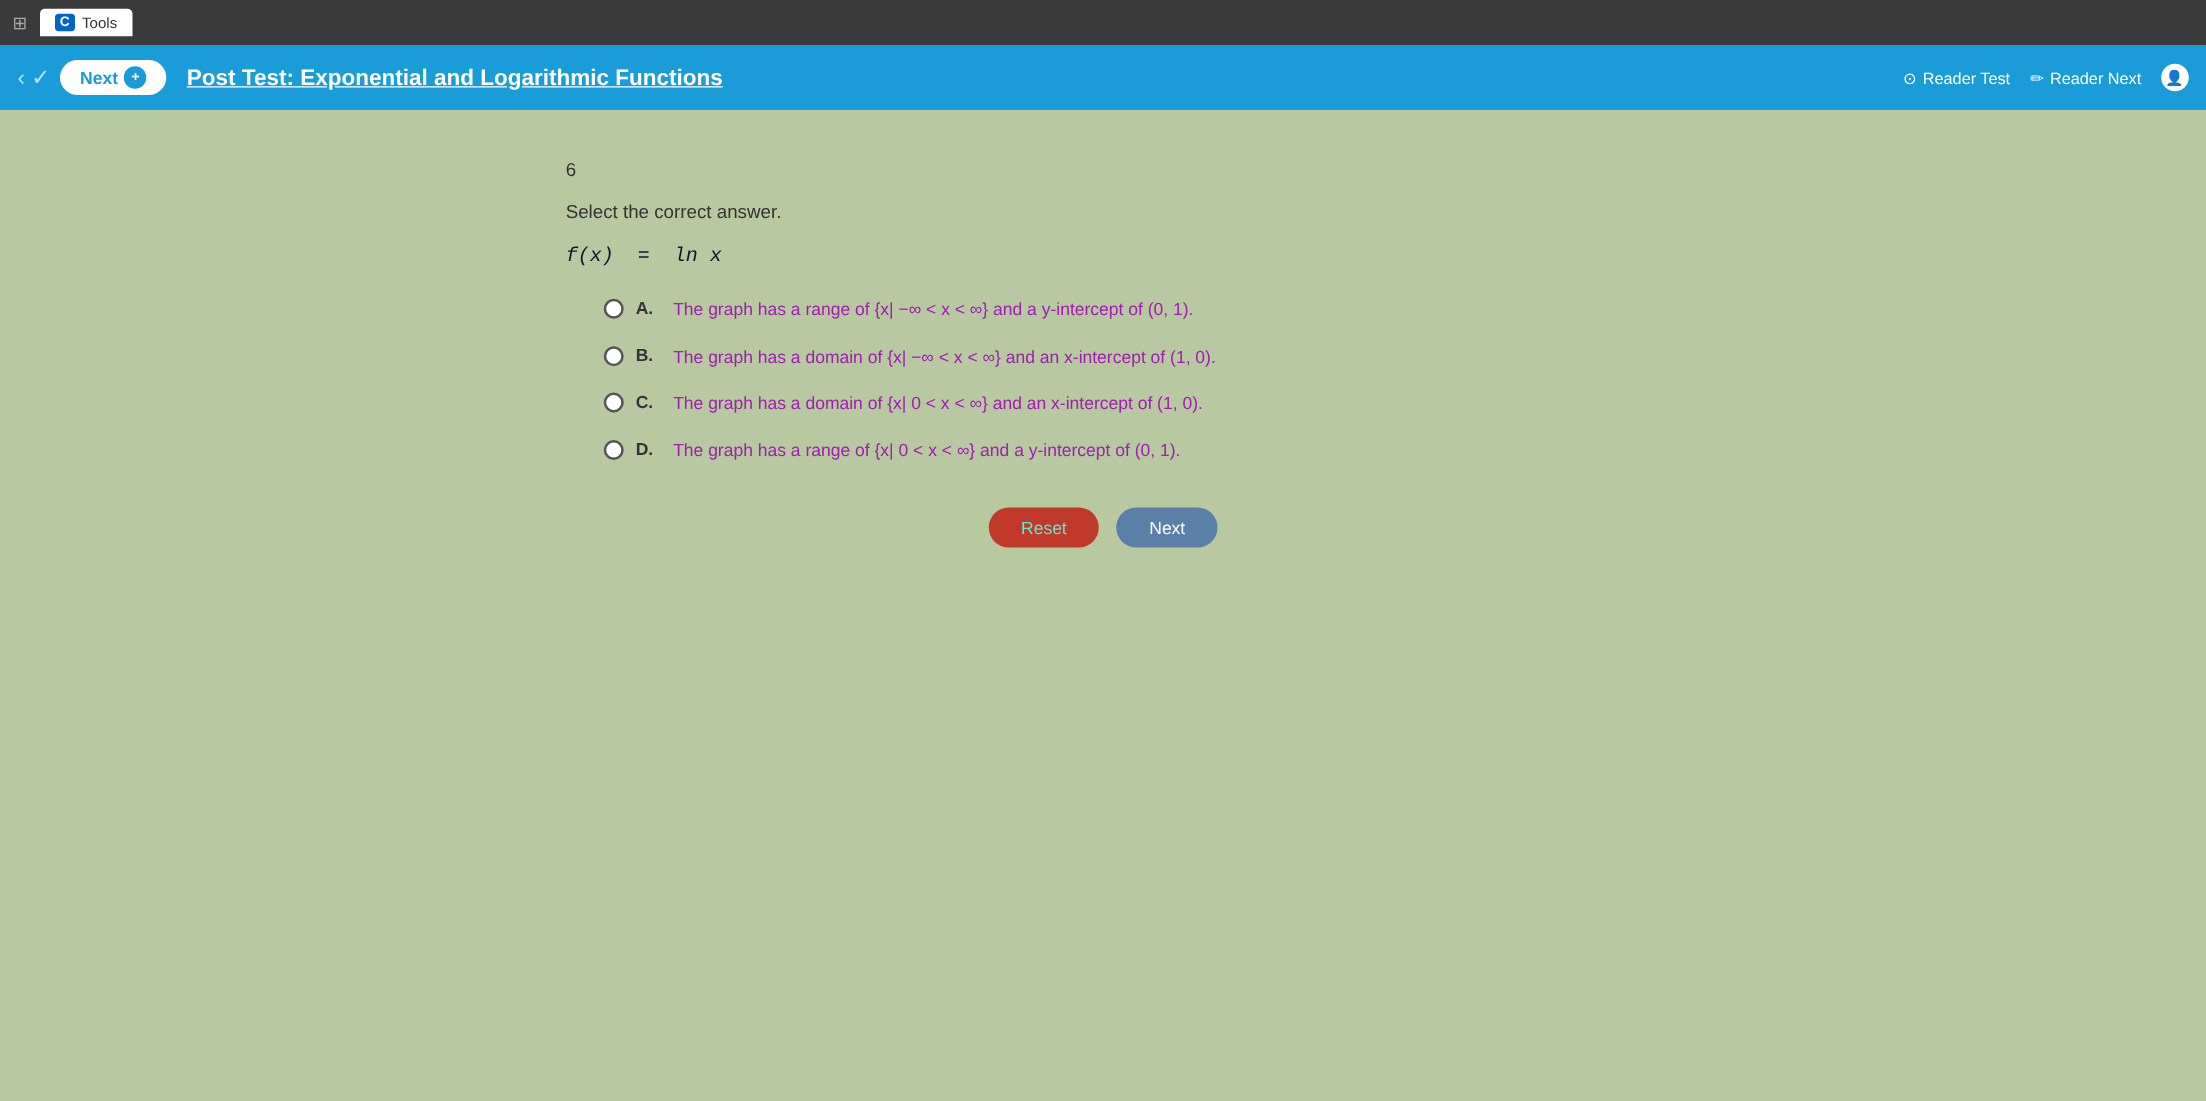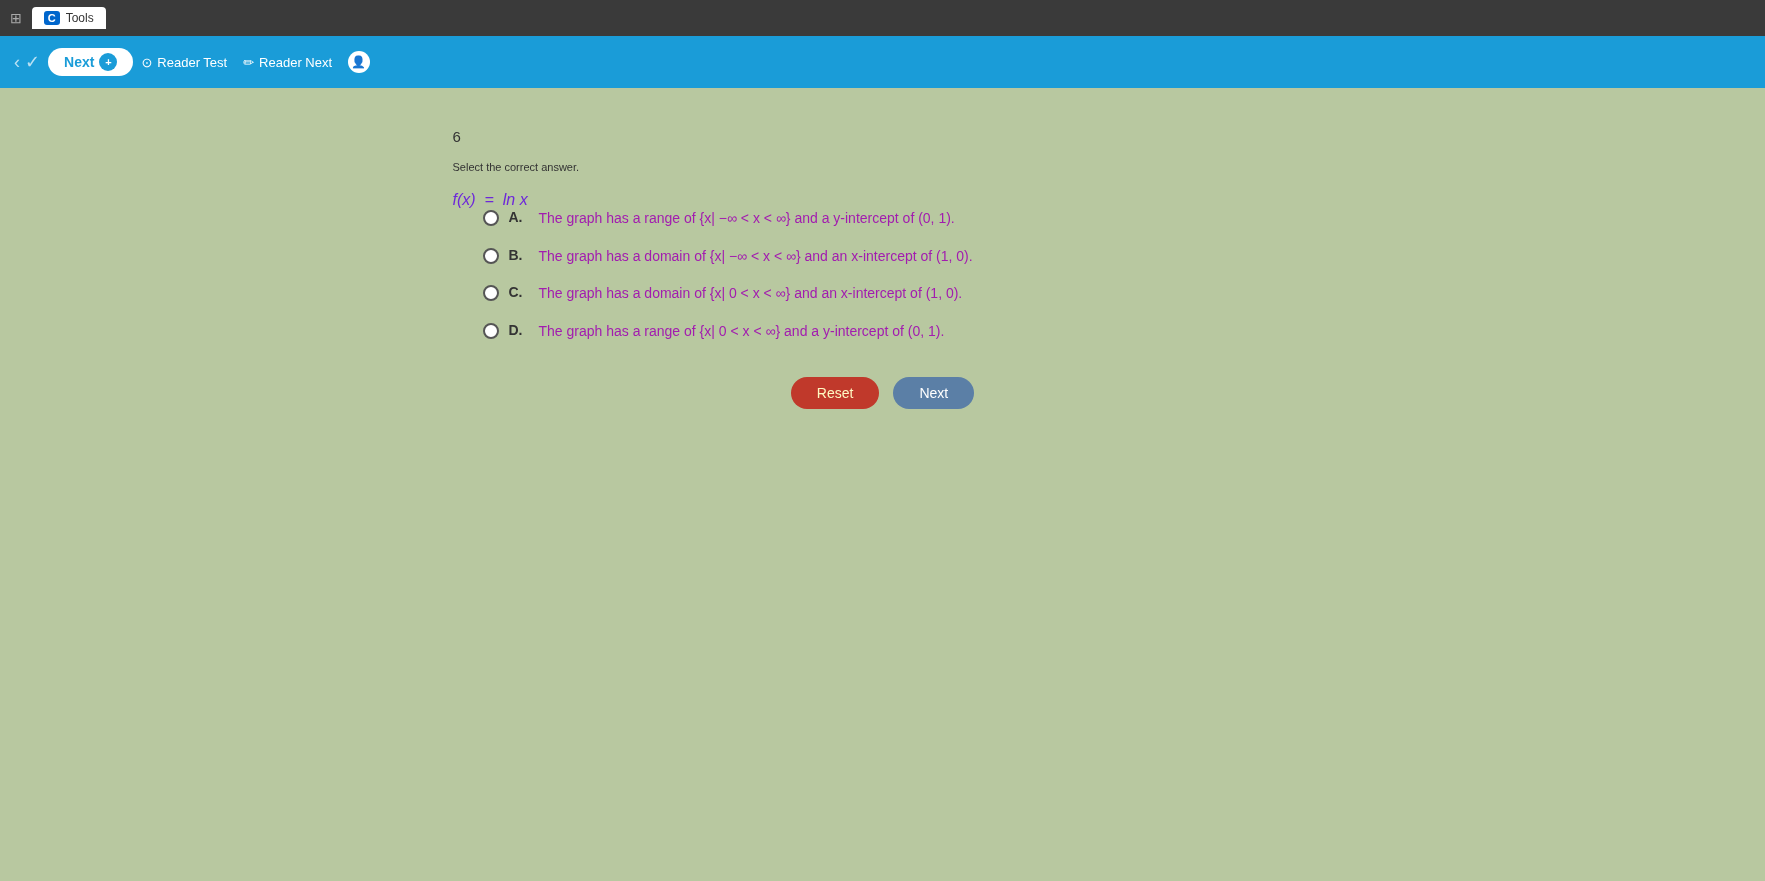--- a/index.html
+++ b/index.html
@@ -145,34 +145,35 @@
       width: 900px;
       padding: 10px 20px;
     }
     .question-number {
       font-size: 15px;
       color: #333;
       margin-bottom: 16px;
       font-weight: 500;
     }
     .question-instruction {
-      font-size: 11px;
+      font-size: 15px;
       color: #333;
       margin-bottom: 18px;
     }
     .question-text {
       font-size: 14px;
       color: #333;
       margin-bottom: 10px;
     }
     .math-formula {
       font-size: 16px;
-      color: #6d28d9;
+      color: #0f172a;
+      margin-bottom: 24px;
       font-style: italic;
-      font-family: Liberation Sans, sans-serif;
+      font-family: Liberation Mono, monospace;
     }
 
     
     .options-list {
       list-style: none;
       display: flex;
       flex-direction: column;
       gap: 18px;
       margin-left: 30px;
     }
@@ -206,21 +207,21 @@
 
     
     .action-buttons {
       display: flex;
       justify-content: center;
       gap: 14px;
       margin-top: 36px;
     }
     .reset-button {
       background: #c0392b;
-      color: #fef9c3;
+      color: #5eead4;
       border: none;
       border-radius: 20px;
       padding: 8px 26px;
       font-size: 14px;
       font-weight: 500;
       cursor: pointer;
     }
     .next-button {
       background: #5b7fa6;
       color: #fff;
@@ -242,20 +243,21 @@
     <span>Tools</span>
   </div>
 </div>
 
 <div class="nav-bar">
   <span class="nav-back-btn">‹ ✓</span>
   <button class="nav-next-btn">
     <span>Next</span>
     <span class="nav-next-icon">+</span>
   </button>
+  <span class="nav-title">Post Test: Exponential and Logarithmic Functions</span>
   <div class="nav-right">
     <div class="submit-btn">
       <span>⊙</span>
       <span>Reader Test</span>
     </div>
     <div class="reader-tools-btn">
       <span>✏</span>
       <span>Reader Next</span>
     </div>
     <div class="nav-user-icon">👤</div>

